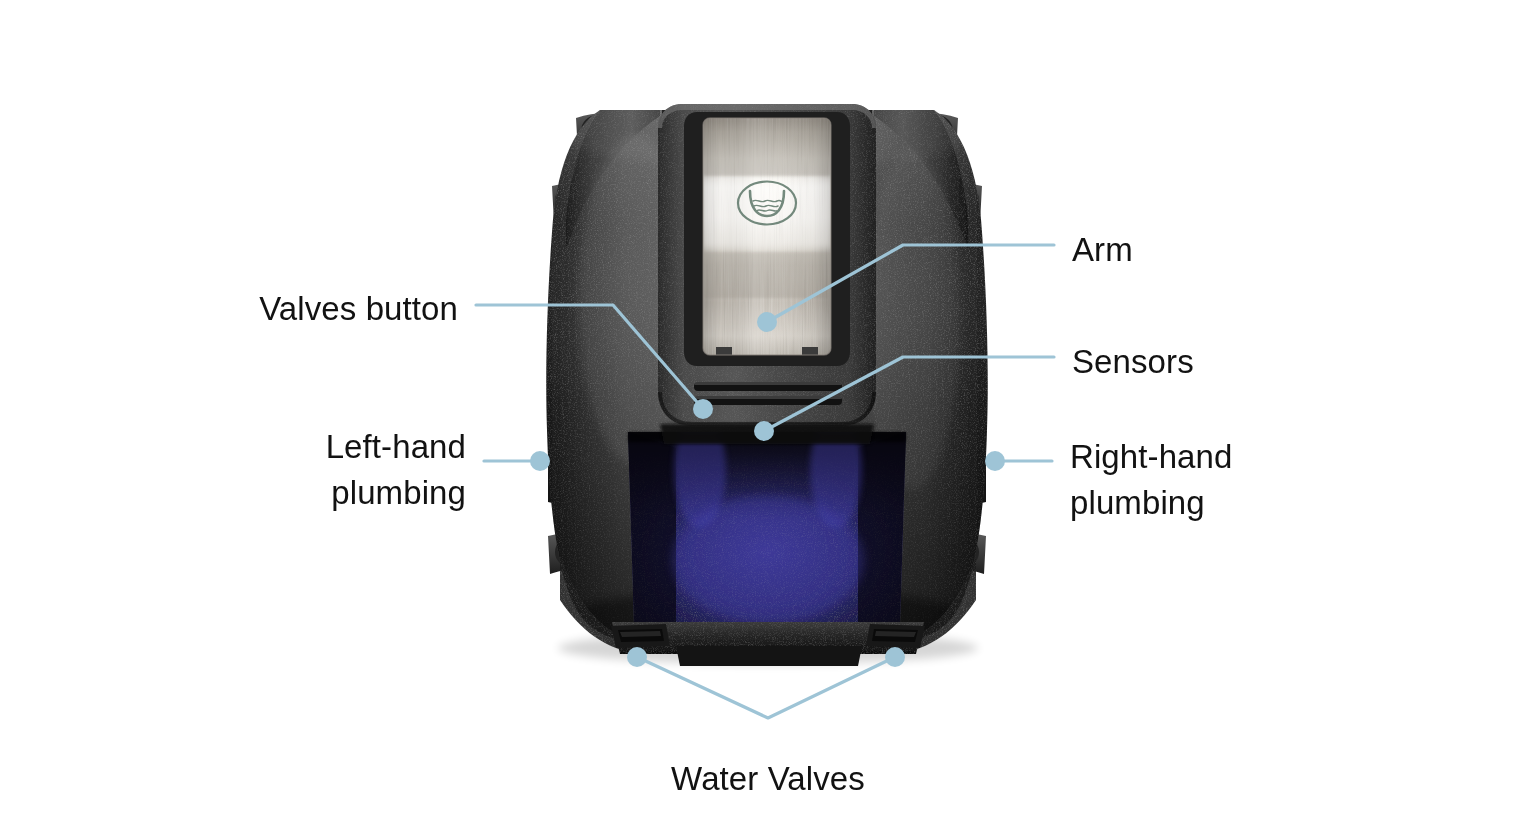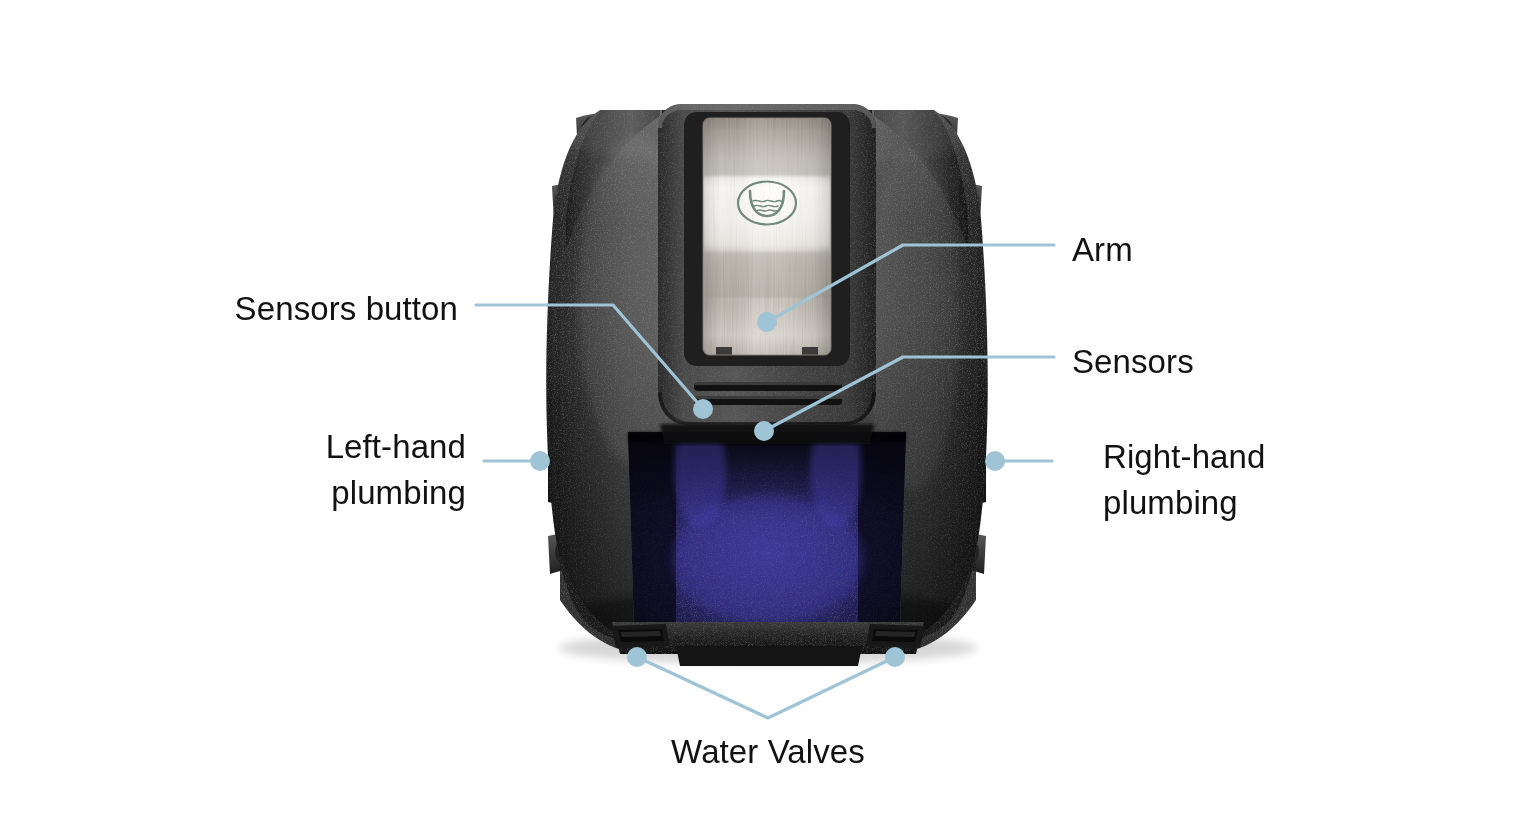--- a/index.html
+++ b/index.html
@@ -416,27 +416,27 @@
       <circle cx="703" cy="409" r="10"></circle>
       <circle cx="767" cy="322" r="10"></circle>
       <circle cx="764" cy="431" r="10"></circle>
       <circle cx="540" cy="461" r="10"></circle>
       <circle cx="995" cy="461" r="10"></circle>
       <circle cx="637" cy="657" r="10"></circle>
       <circle cx="895" cy="657" r="10"></circle>
     </g>
   </svg>
 
-  <div class="callout-label label-left" style="right:1075px; top:286px; width:280px;">Sensors button</div>
+  <div class="callout-label label-left" style="right:1075px; top:286px; width:280px;">Valves button</div>
 
   <div class="callout-label label-right" style="left:1072px; top:339px; width:320px;">Sensors</div>
 
   <div class="callout-label label-right" style="left:1072px; top:227px; width:320px;">Arm</div>
 
   <div class="callout-label label-left" style="right:1067px; top:424px; width:300px;">Left-hand
 plumbing</div>
 
-  <div class="callout-label label-right" style="left:1070px; top:434px; width:340px;margin-left:33px;">Right-hand
+  <div class="callout-label label-right" style="left:1070px; top:434px; width:340px;">Right-hand
 plumbing</div>
 
-  <div class="callout-label label-center" style="left:568px; top:729px; width:400px;">Water Valves</div>
+  <div class="callout-label label-center" style="left:568px; top:756px; width:400px;">Water Valves</div>
 
 </div>
 
 </body></html>

